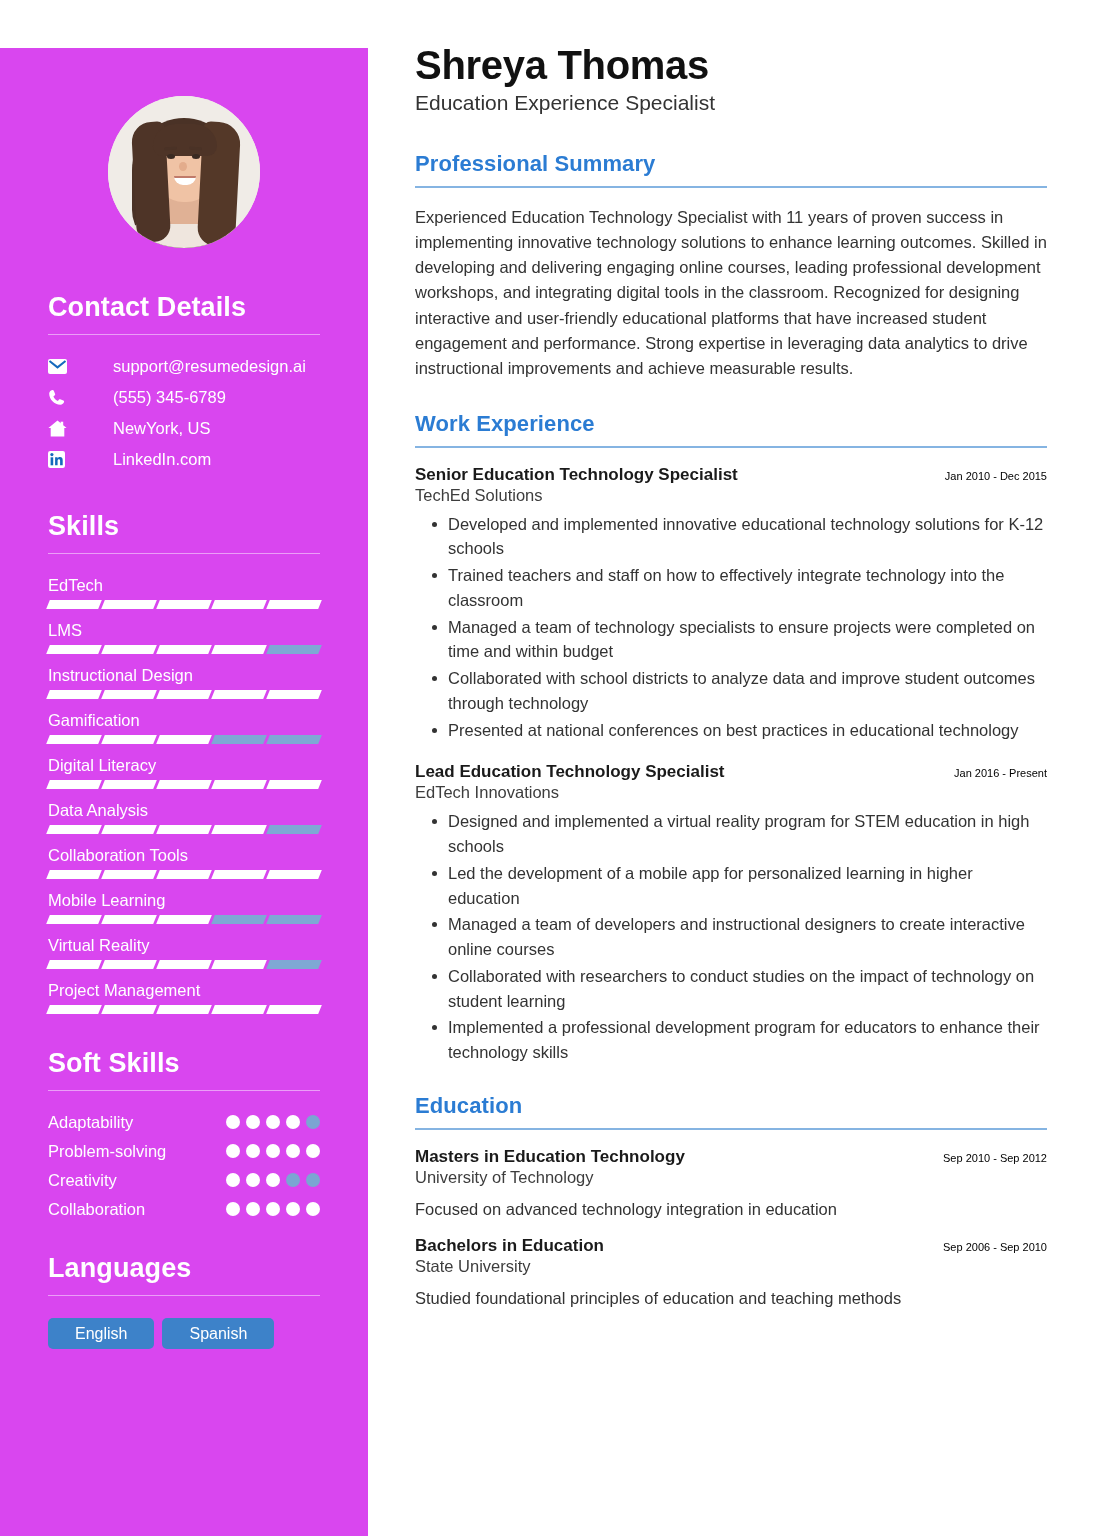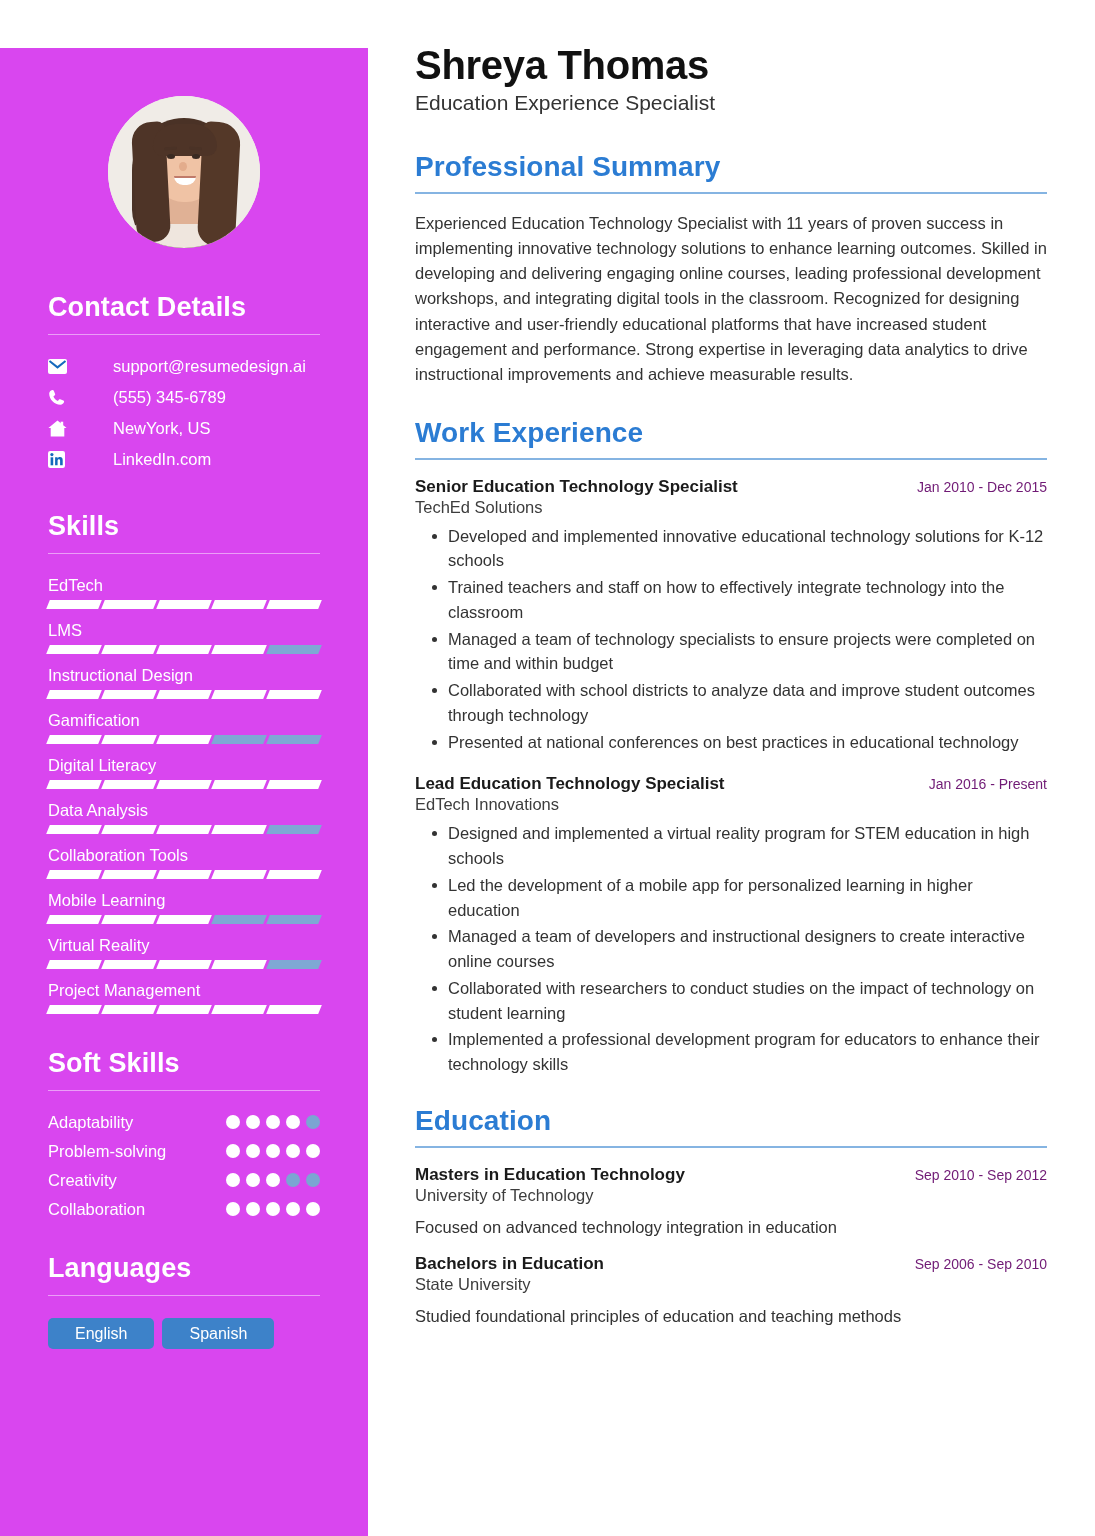--- a/index.html
+++ b/index.html
@@ -193,21 +193,21 @@
   }
   .role {
     font-size: 21px;
     color:#333333;
     margin-top: 4px;
     margin-bottom: 36px;
     font-weight: normal;
   }
 
   .sec-title {
-    font-size: 28px;
+    font-size: 22px;
     font-weight: bold;
     color:#2b7cd3;
     letter-spacing:0.1px;
   }
   .sec-rule {
     height: 2px;
     background:#85b4e2;
     margin-top: 9px;
     margin-bottom: 17px;
   }
@@ -226,22 +226,22 @@
     display:flex;
     justify-content: space-between;
     align-items: baseline;
   }
   .entry-title {
     font-size: 17px;
     font-weight: bold;
     color:#1a1a1a;
   }
   .entry-date {
-    font-size: 14px;
-    color:#701a75;
+    font-size: 11px;
+    color:#000000;
     white-space: nowrap;
     padding-left: 14px;
   }
   .entry-org {
     font-size: 16.5px;
     color:#3d3d3d;
     margin-top: 1px;
     margin-bottom: 7px;
   }
   .entry-desc {

